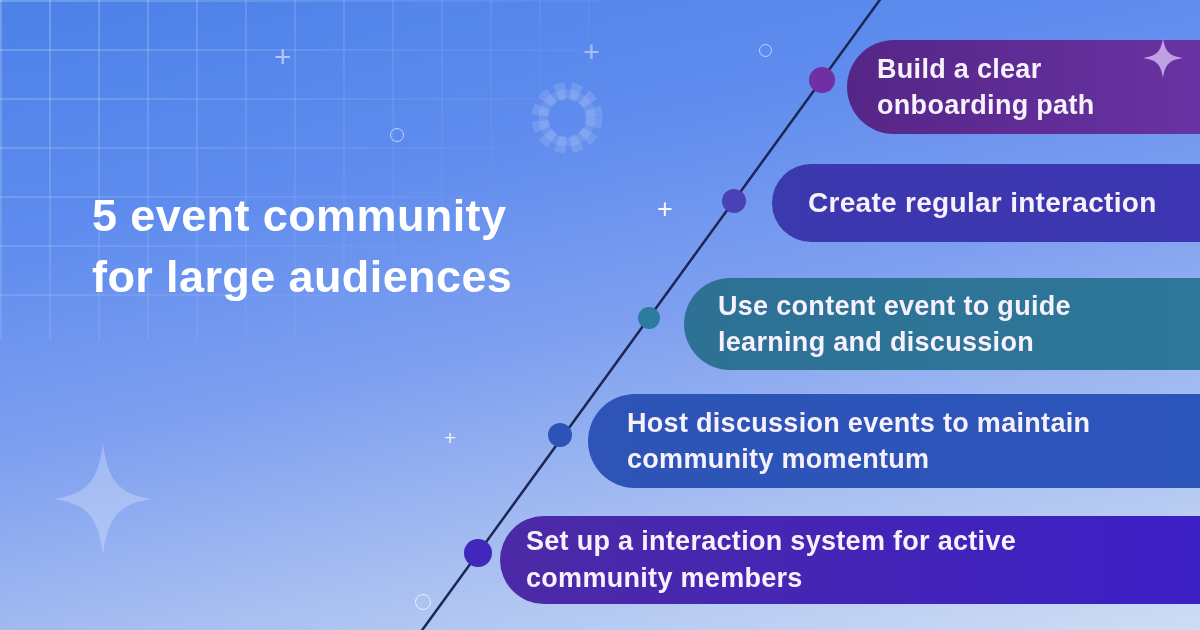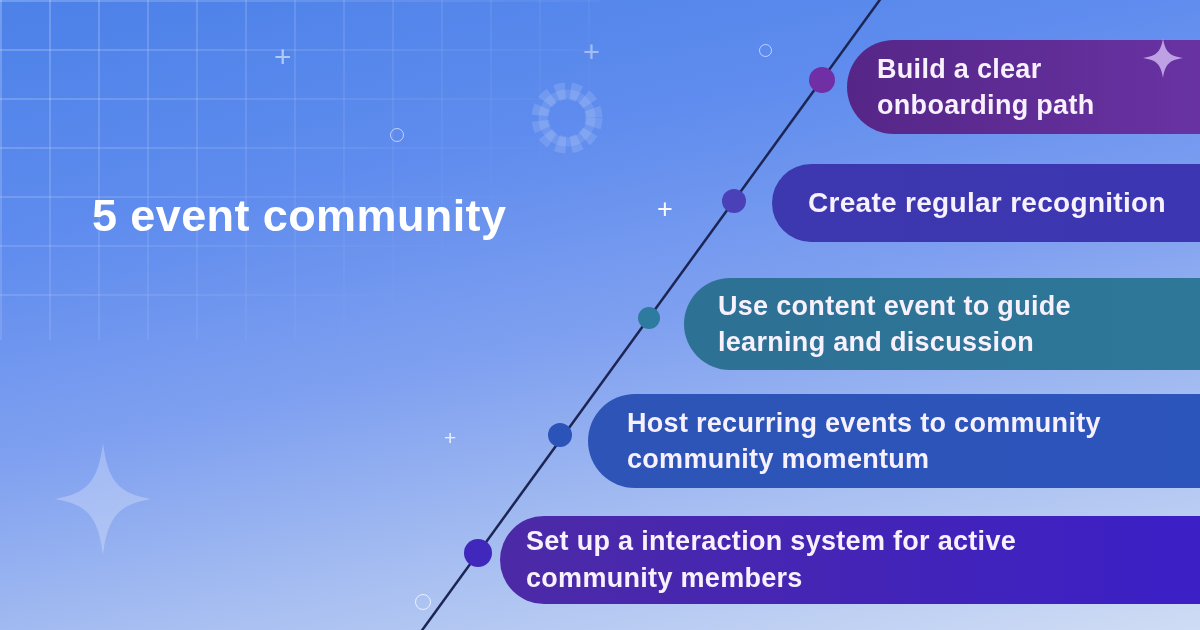--- a/index.html
+++ b/index.html
@@ -84,35 +84,36 @@
   <span class="ring" style="left:390px; top:128px; width:14px; height:14px;"></span>
   <span class="ring" style="left:759px; top:44px; width:13px; height:13px;"></span>
   <span class="ring" style="left:415px; top:594px; width:16px; height:16px; border-color:rgba(255,255,255,.75);"></span>
 
   <svg class="connector-svg">
     <line id="connector" x1="887" y1="-10" x2="415" y2="640" stroke="#1c2554" stroke-width="2.5"></line>
   </svg>
 
   <div class="page-title" style="color: rgb(255, 255, 255);">
     <div><span class="num">5</span><span> event community</span></div>
+    <div>for large audiences</div>
   </div>
 
   <div class="pill pill-1" style="background: linear-gradient(90deg, rgb(85, 38, 135), rgb(108, 53, 168)); color: rgb(247, 241, 253);">
     <span class="label">Build a clear
 onboarding path</span>
   </div>
   <div class="pill pill-2" style="background: linear-gradient(90deg, rgb(60, 56, 174), rgb(61, 53, 178)); color: rgb(247, 241, 253);">
-    <span class="label">Create regular recognition</span>
+    <span class="label">Create regular interaction</span>
   </div>
   <div class="pill pill-3" style="background: linear-gradient(90deg, rgb(45, 113, 149), rgb(46, 120, 153)); color: rgb(247, 241, 253);">
     <span class="label">Use content event to guide
 learning and discussion</span>
   </div>
   <div class="pill pill-4" style="background: linear-gradient(90deg, rgb(45, 84, 182), rgb(44, 85, 188)); color: rgb(247, 241, 253);">
-    <span class="label">Host recurring events to community
+    <span class="label">Host discussion events to maintain
 community momentum</span>
   </div>
   <div class="pill pill-5" style="background: linear-gradient(90deg, rgb(76, 42, 166), rgb(58, 30, 201)); color: rgb(247, 241, 253);">
     <span class="label">Set up a interaction system for active
 community members</span>
   </div>
 
   <div class="dot dot-1" style="background: rgb(112, 47, 165);"></div>
   <div class="dot dot-2" style="background: rgb(74, 65, 184);"></div>
   <div class="dot dot-3" style="background: rgb(46, 123, 160);"></div>

